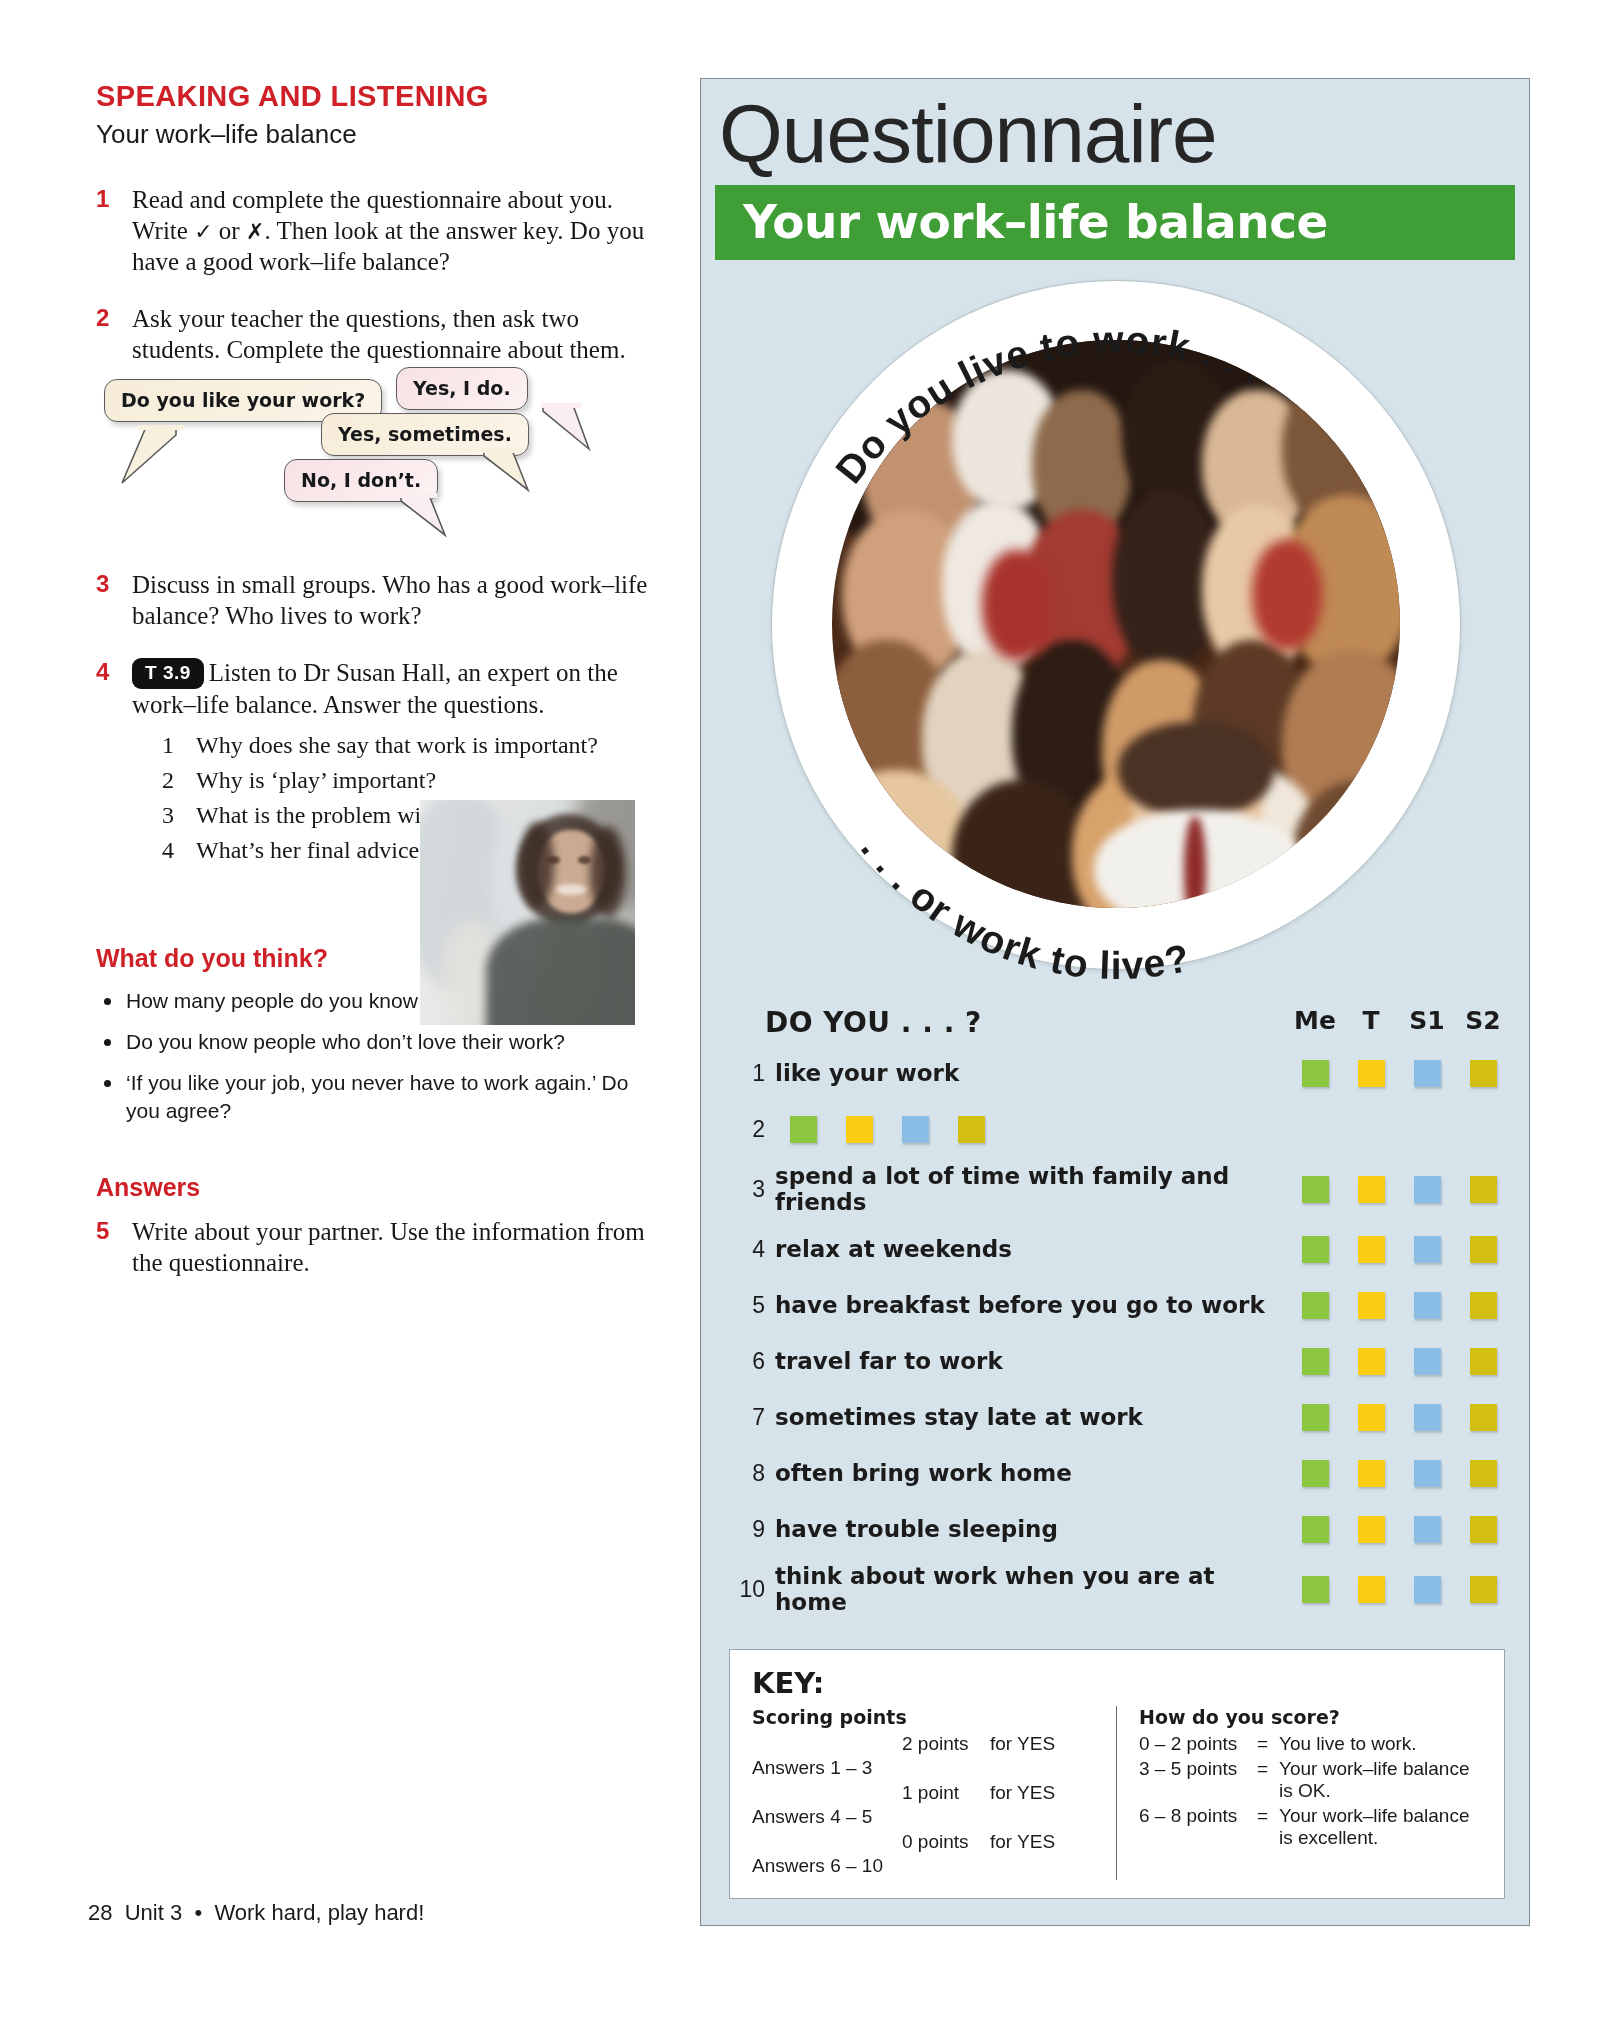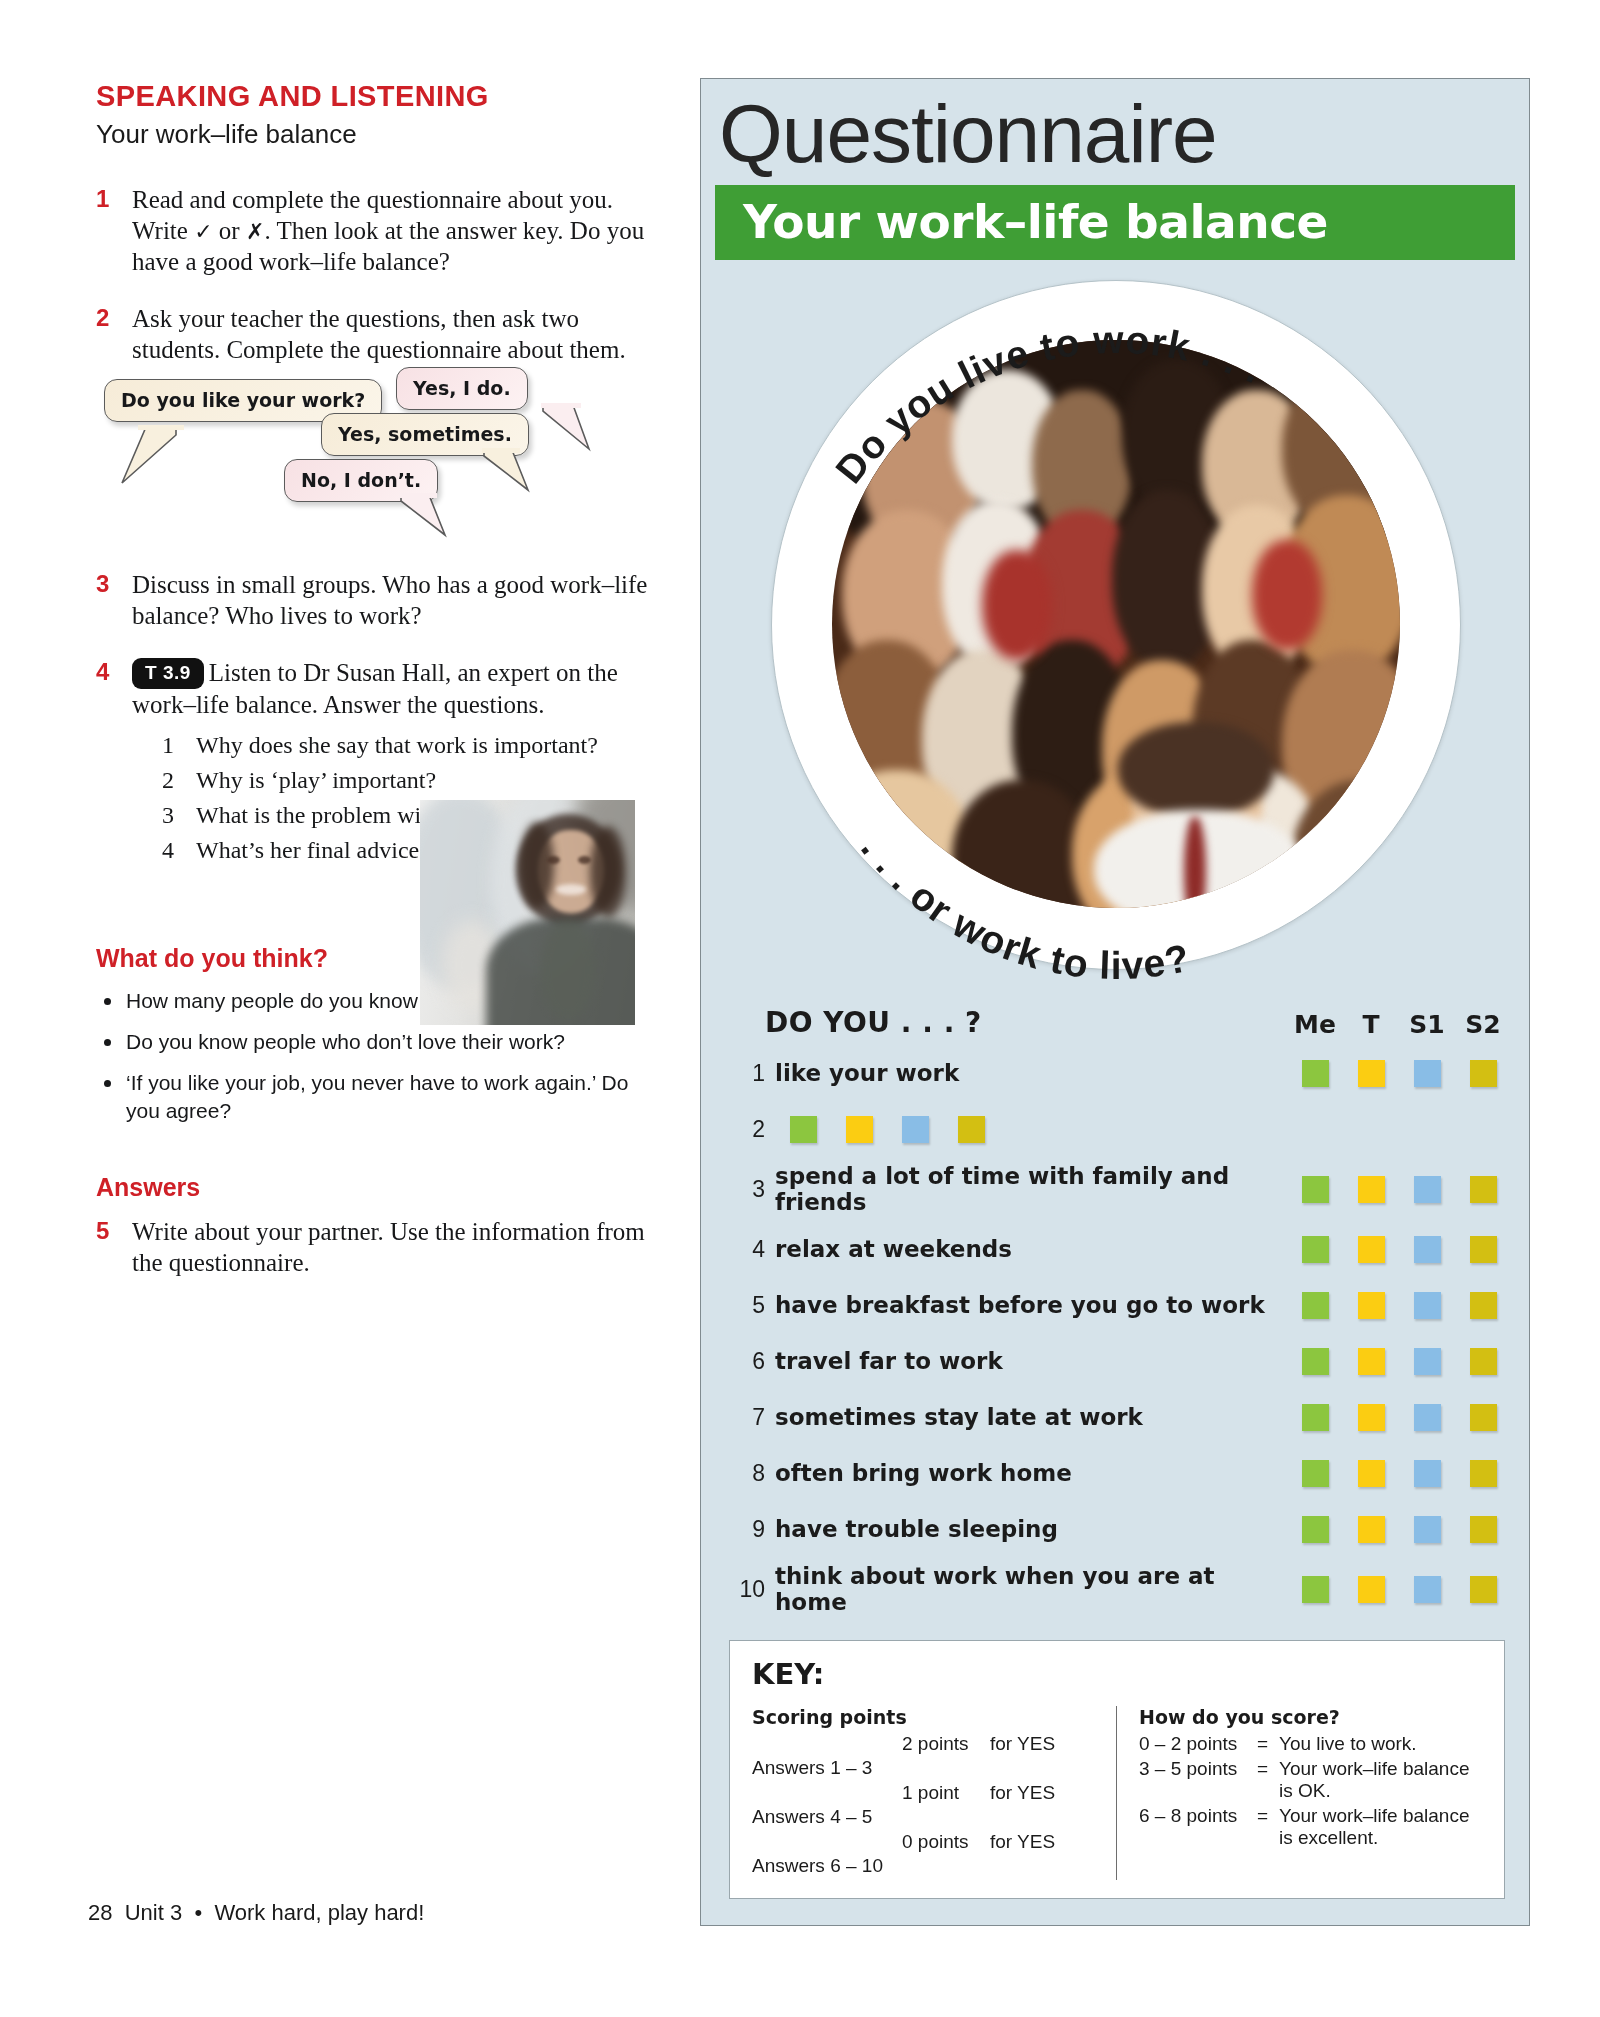--- a/index.html
+++ b/index.html
@@ -191,21 +191,21 @@
     font-family:"Liberation Sans", sans-serif;
     font-weight:bold;
     font-size:39px;
     fill:#1b1b1b;
     letter-spacing:1px;
   }
 
   
   .doyou-wrap{position:relative;margin:0 0 0 0;padding:0 18px 0 30px;}
   .doyou-head{
-    display:flex;align-items:flex-end;
+    display:flex;
     font-family:"DejaVu Sans", sans-serif;
     font-weight:bold;
   }
   .doyou-head .lbl{font-size:28px;color:#1b1b1b;letter-spacing:.5px;flex:1;padding-left:34px;}
   .colhead{
     width:56px;text-align:center;
     font-family:"DejaVu Sans", sans-serif;
     font-weight:bold;font-size:25px;color:#1b1b1b;
   }
   .q-row{
@@ -229,21 +229,21 @@
   
   .keybox{
     position:absolute;left:28px;right:24px;bottom:26px;
     background:#ffffff;
     border:1.2px solid #9aa7ad;
     padding:16px 22px 18px 22px;
     box-sizing:border-box;
   }
   .key-title{
     font-family:"DejaVu Sans", sans-serif;
-    font-weight:bold;font-size:29px;color:#1b1b1b;margin-bottom:15px;
+    font-weight:bold;font-size:29px;color:#1b1b1b;margin-bottom:6px;
   }
   .key-cols{display:flex;}
   .key-left{width:352px;padding-right:12px;}
   .key-right{flex:1;border-left:1.2px solid #6e6e6e;padding-left:22px;}
   .key-h{
     font-family:"DejaVu Sans", sans-serif;
     font-weight:bold;font-size:19px;color:#1b1b1b;margin-bottom:5px;
   }
   .key-line{
     font-family:"Liberation Sans", sans-serif;

